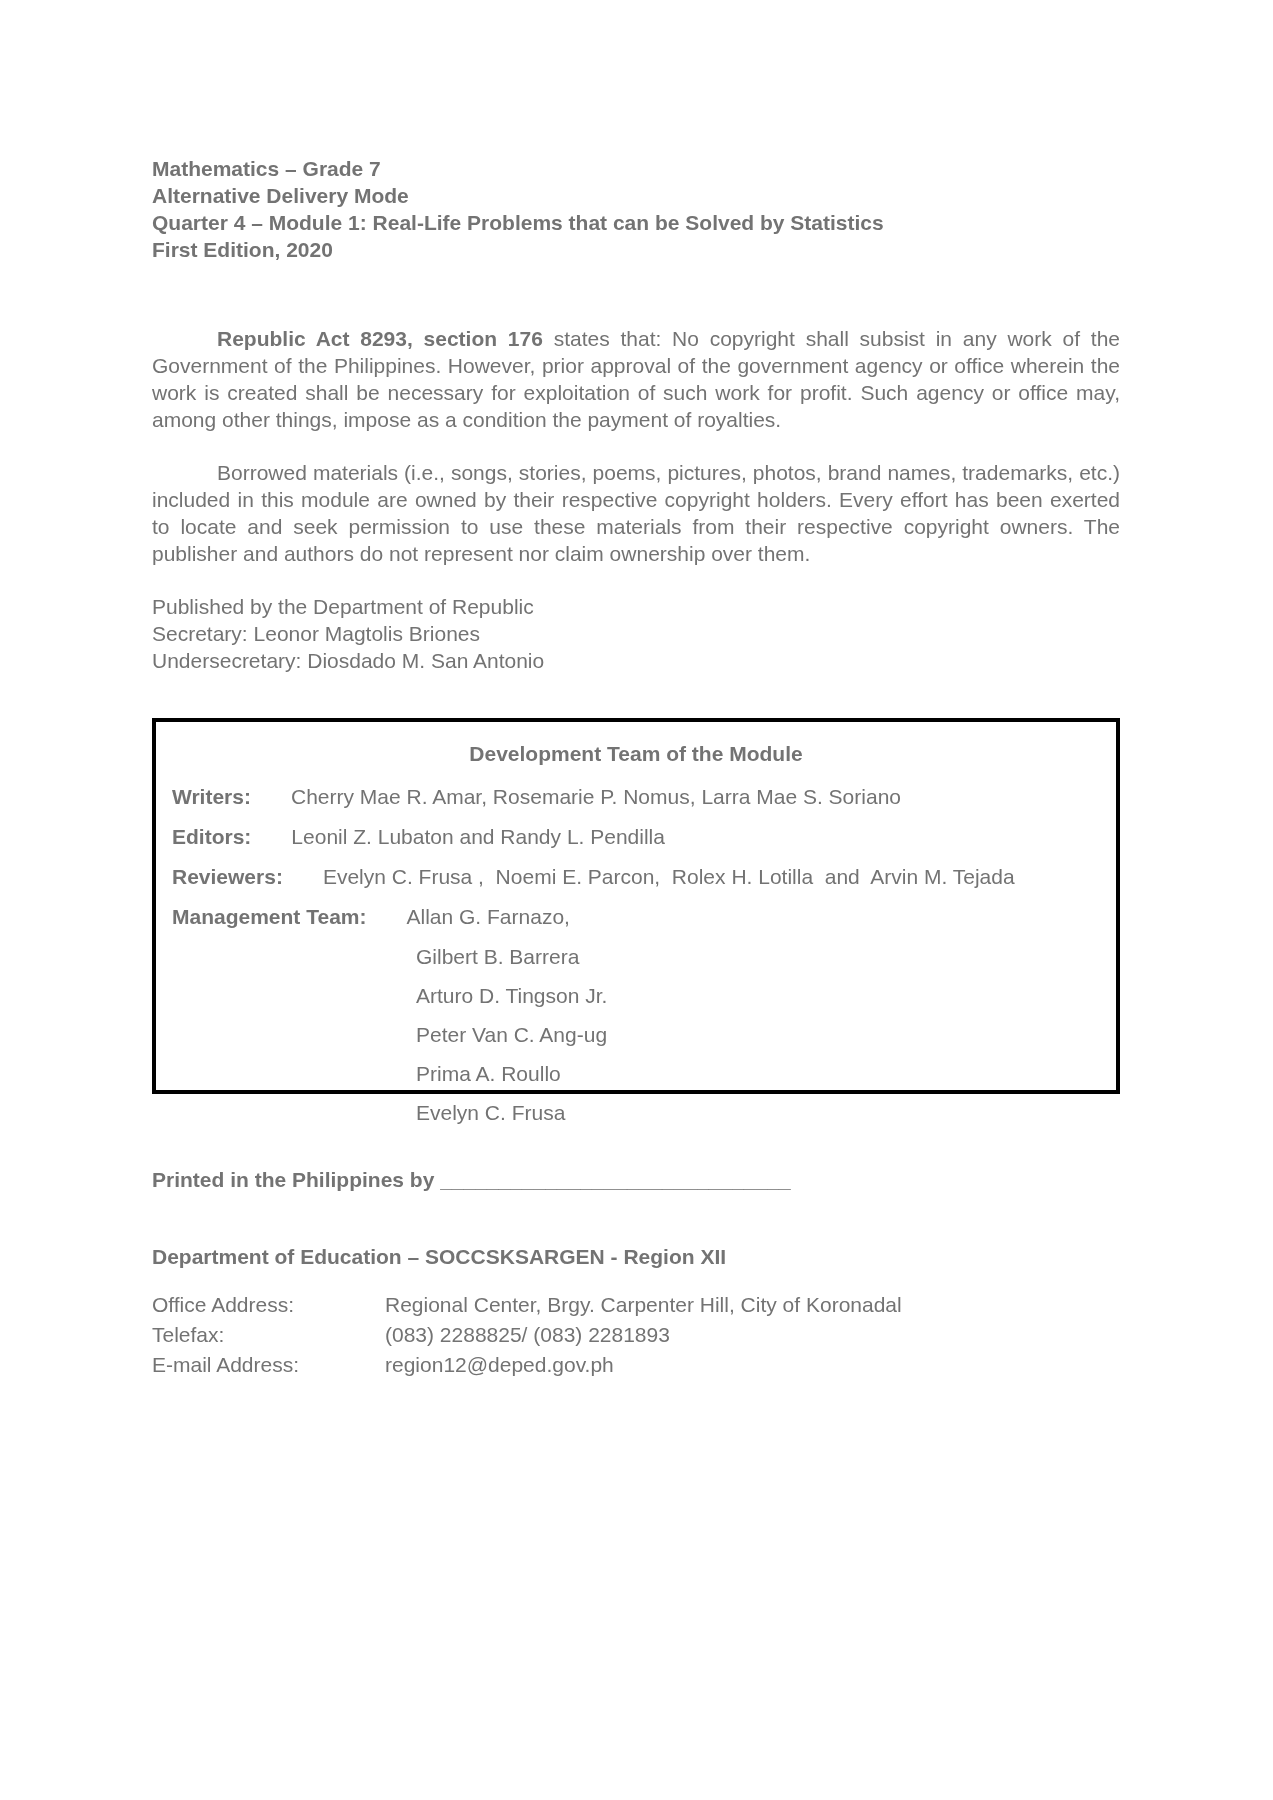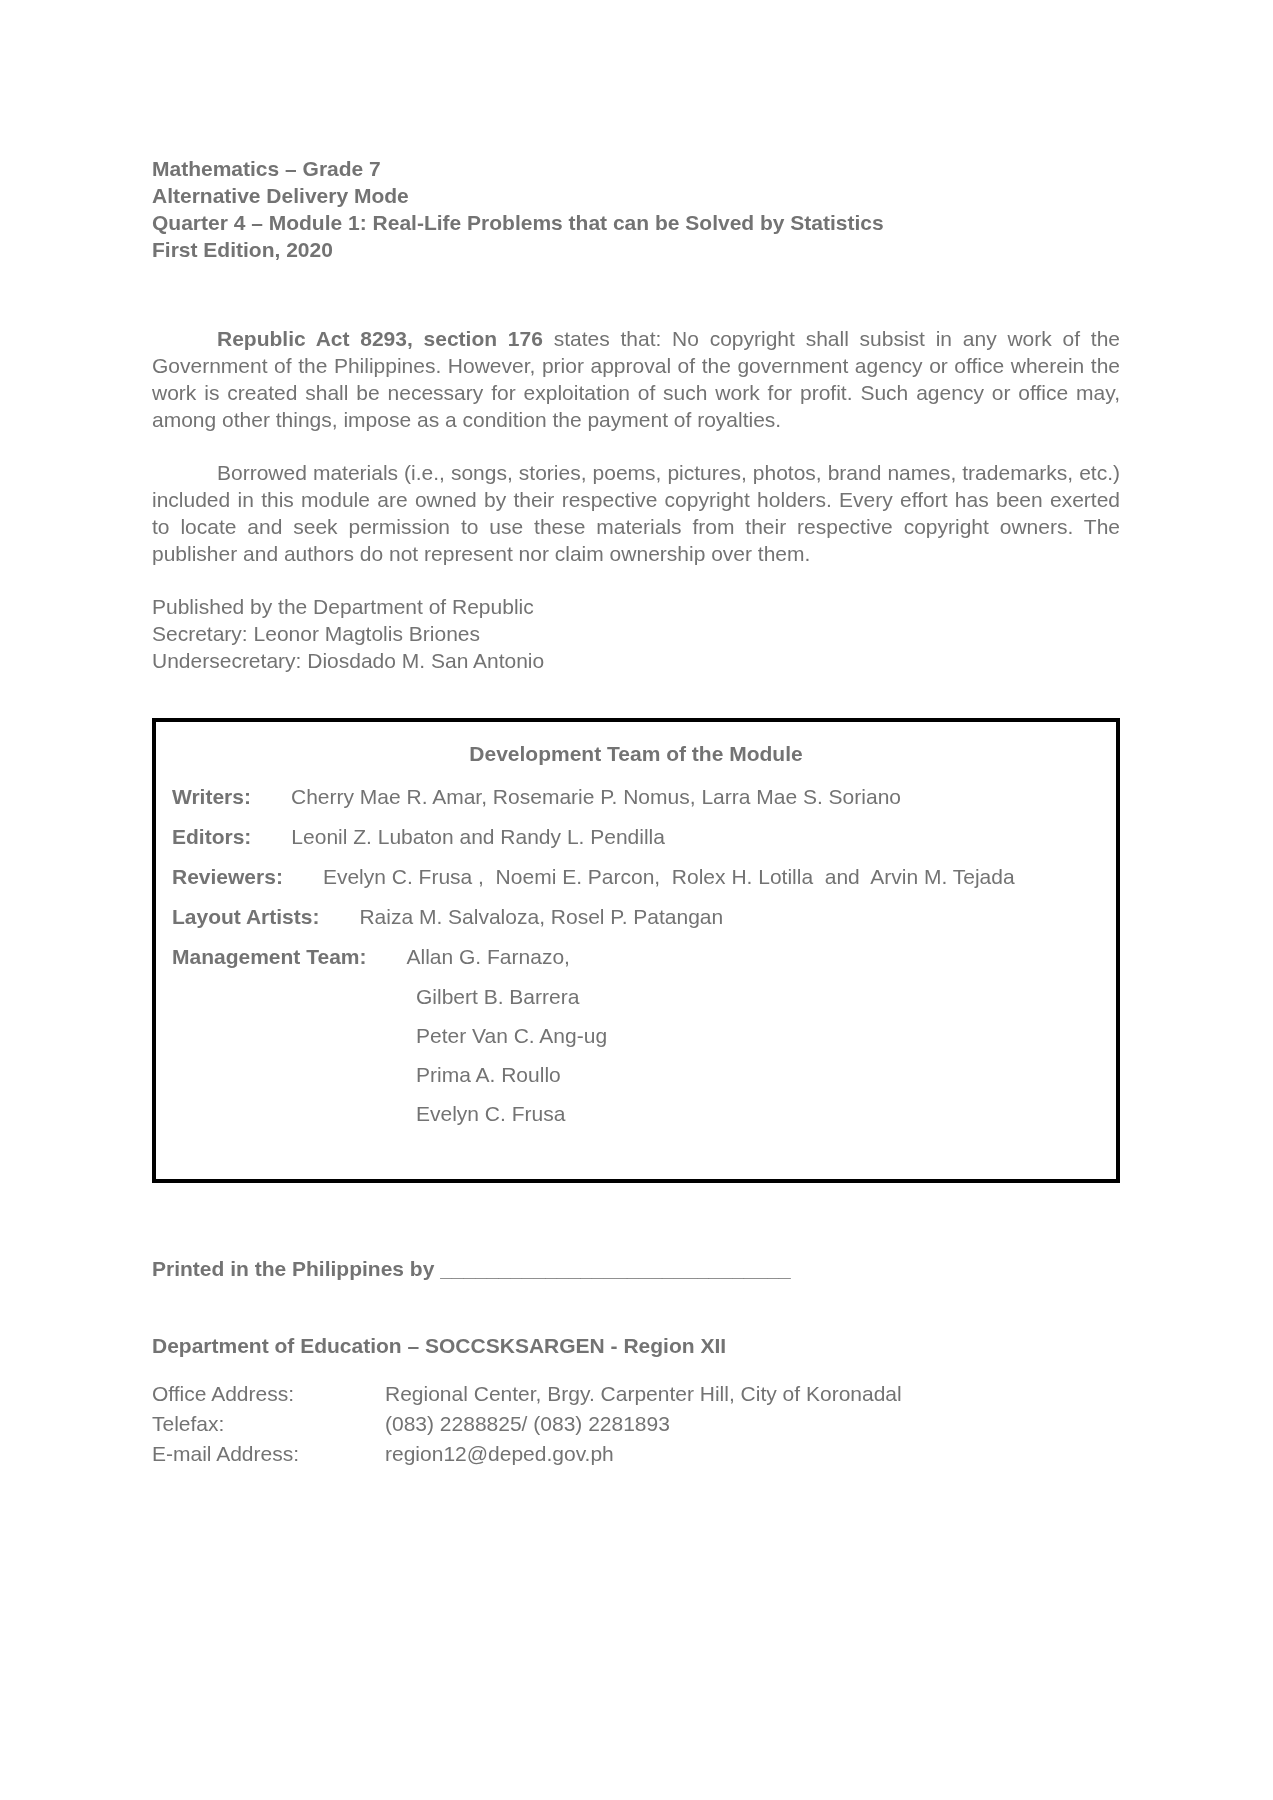--- a/index.html
+++ b/index.html
@@ -26,21 +26,21 @@
     text-align: justify;
     text-indent: 65px;
   }
   .para-1 { margin-top: 62px; }
   .para-2 { margin-top: 26px; }
   .publisher-block { margin-top: 26px; }
   .dev-team-box {
     margin-top: 44px;
     border: 4px solid #000000;
     box-sizing: border-box;
-    height: 465px;
+    height: 376px;
     padding: 18px 16px 10px 16px;
   }
   .dev-team-title {
     text-align: center;
     font-weight: bold;
     margin-bottom: 16px;
   }
   .dt-row { margin-bottom: 13px; }
   .dt-label {
     font-weight: bold;
@@ -95,28 +95,26 @@
     <div class="dt-row">
       <span class="dt-label">Writers:</span><span class="dt-value">Cherry Mae R. Amar, Rosemarie P. Nomus, Larra Mae S. Soriano</span>
     </div>
     <div class="dt-row">
       <span class="dt-label">Editors:</span><span class="dt-value">Leonil Z. Lubaton and Randy L. Pendilla</span>
     </div>
     <div class="dt-row">
       <span class="dt-label">Reviewers:</span><span class="dt-value">Evelyn C. Frusa ,  Noemi E. Parcon,  Rolex H. Lotilla  and  Arvin M. Tejada</span>
     </div>
     <div class="dt-row">
-      <span class="dt-label">Layout Artists:</span><span class="dt-value">Raiza M. Salvaloza, Rosel P. Patangan</span>
-    </div>
-    <div class="dt-row">
       <span class="dt-label">Management Team:</span><span class="dt-value">Allan G. Farnazo,</span>
     </div>
 
     <div class="mgmt-members">
       <div class="mgmt-member">Gilbert B. Barrera</div>
+      <div class="mgmt-member">Arturo D. Tingson Jr.</div>
       <div class="mgmt-member">Peter Van C. Ang-ug</div>
       <div class="mgmt-member">Prima A. Roullo</div>
       <div class="mgmt-member">Evelyn C. Frusa</div>
     </div>
   </div>
 
   <div class="printed-line"><span>Printed in the Philippines by </span><span>______________________________</span></div>
 
   <div class="dept-line">Department of Education – SOCCSKSARGEN - Region XII</div>
 

